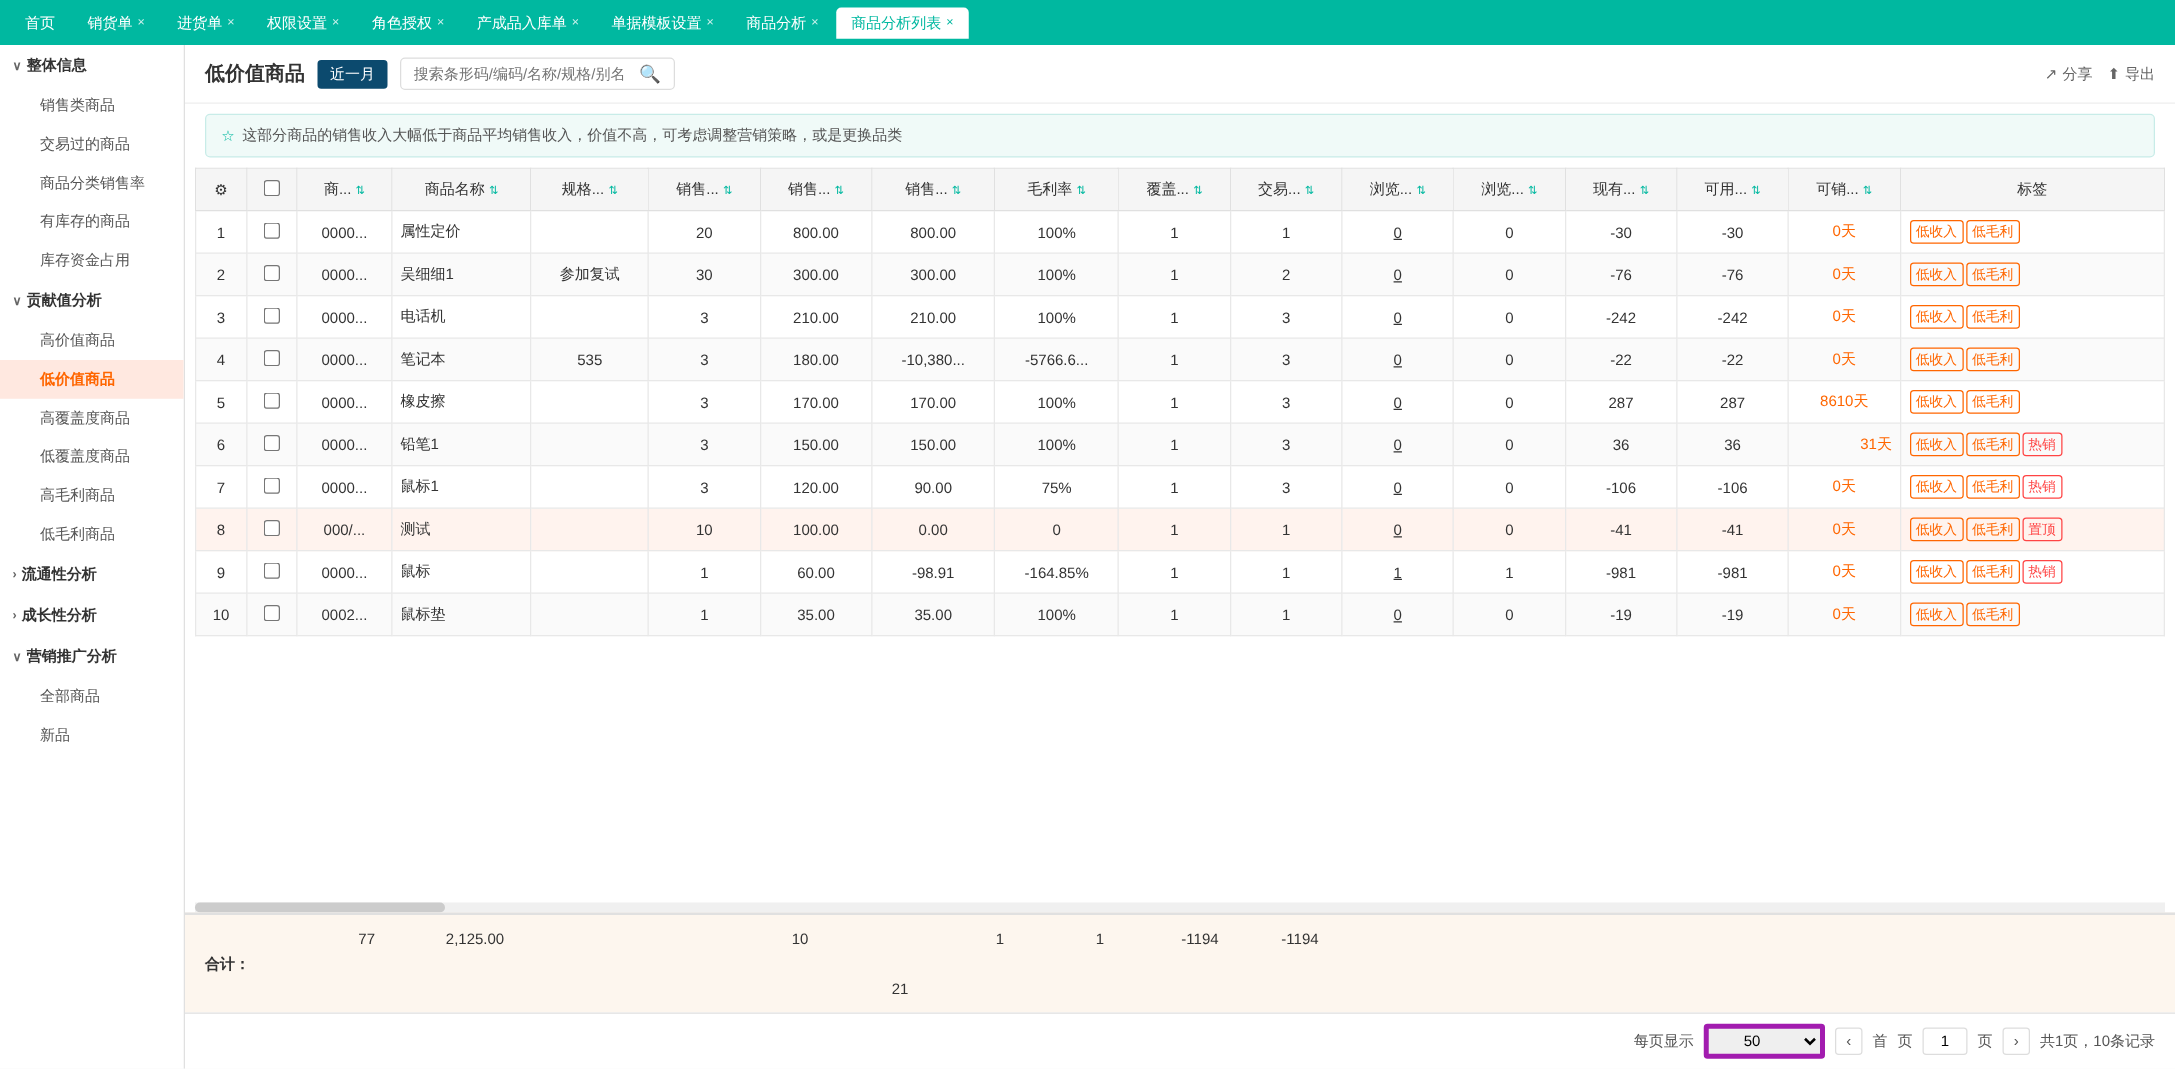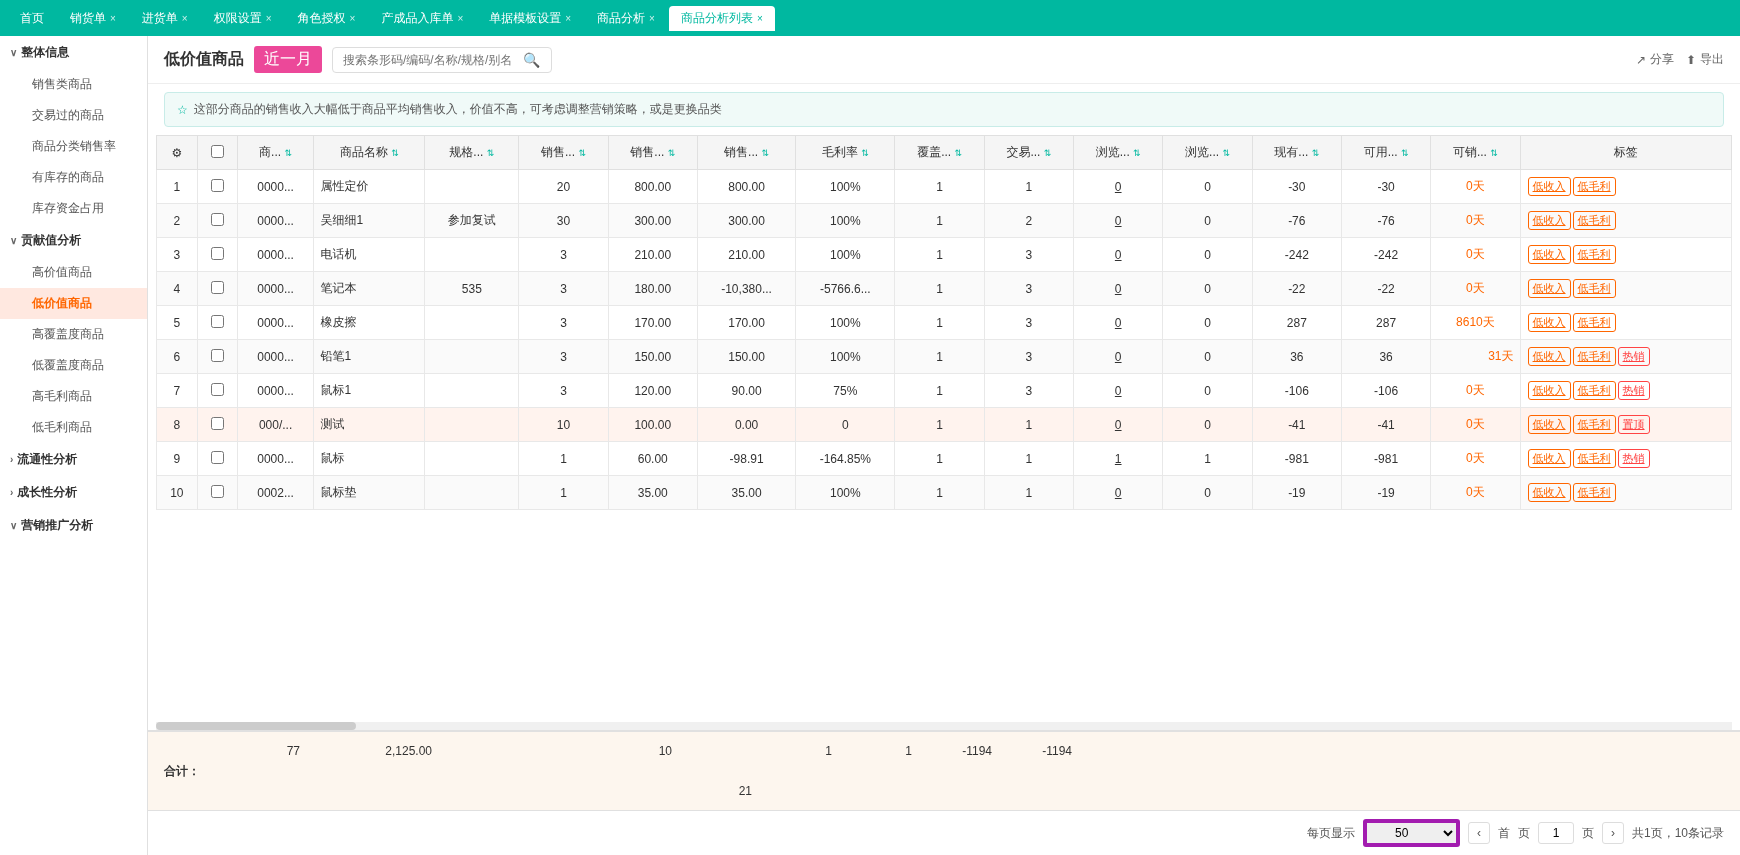--- a/index.html
+++ b/index.html
@@ -78,27 +78,27 @@
       gap: 10px;
       border-bottom: 1px solid #eee;
       background: white;
     }
     .content-title {
       font-size: 16px;
       font-weight: bold;
       color: #333;
     }
     .time-filter-btn {
-      background: #ec4899;
+      background: #0c4a6e;
       color: white;
       border: none;
       border-radius: 3px;
       padding: 3px 10px;
       cursor: pointer;
-      font-size: 16px;
+      font-size: 12px;
     }
     .search-box {
       border: 1px solid #ddd;
       border-radius: 4px;
       padding: 4px 10px;
       width: 220px;
       font-size: 12px;
       color: #999;
       display: flex;
       align-items: center;
@@ -180,21 +180,20 @@
     tbody tr:nth-child(even) { background: #fafafa; }
     tbody tr.highlighted { background: #fff3ee; }
     
     .tag {
       display: inline-block;
       border: 1px solid;
       border-radius: 3px;
       padding: 1px 4px;
       font-size: 11px;
       margin: 1px 1px;
-      text-decoration: underline;
     }
     .tag-orange { color: #ff6600; border-color: #ff6600; }
     .tag-red { color: #ff4444; border-color: #ff4444; }
     
     .link-underline { text-decoration: underline; color: #333; cursor: pointer; }
     
     
     .table-footer {
       border-top: 2px solid #e0e0e0;
       background: #fdf6ee;
@@ -204,21 +203,21 @@
       gap: 20px;
     }
     .footer-label { font-weight: bold; color: #333; }
     .footer-cells {
       display: flex;
       gap: 0;
       flex: 1;
     }
     .footer-cell {
       padding: 4px 8px;
-      text-align: right;
+      text-align: center;
       color: #333;
       min-width: 60px;
     }
     
     
     .pagination-bar {
       border-top: 1px solid #e0e0e0;
       background: white;
       display: flex;
       align-items: center;
@@ -337,20 +336,24 @@
     </div>
 
     <div class="sidebar-section-title">
       <span class="arrow">›</span>
       <span>成长性分析</span>
     </div>
 
     <div class="sidebar-section-title">
       <span class="arrow">∨</span>
       <span>营销推广分析</span>
+    </div>
+    <div>
+      <div class="sidebar-item">全部商品</div>
+      <div class="sidebar-item">新品</div>
     </div>
   </div>
 
   <div class="content-area">
 
     <div class="content-header">
       <span class="content-title">低价值商品</span>
       <button class="time-filter-btn">近一月</button>
       <div class="search-box">
         <input class="search-input" placeholder="搜索条形码/编码/名称/规格/别名" style="">

